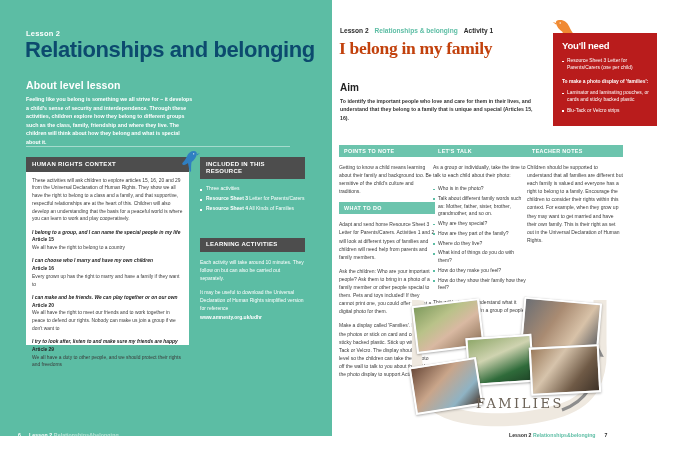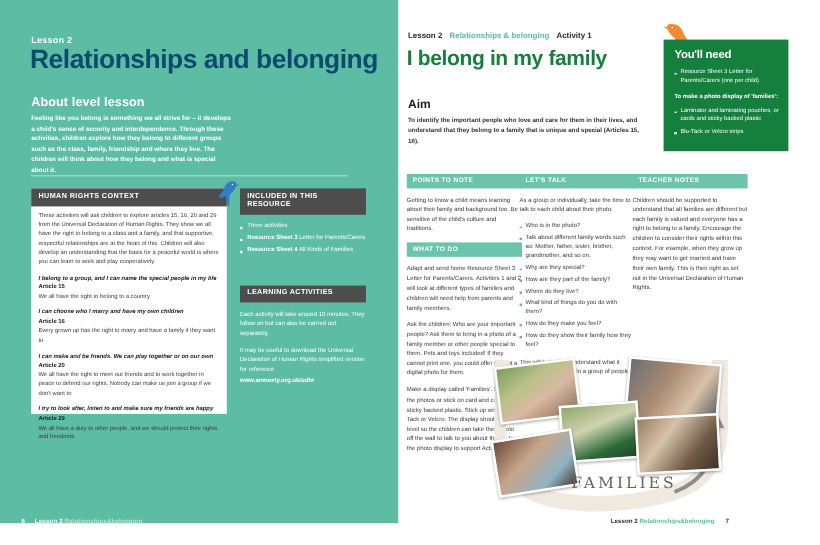--- a/index.html
+++ b/index.html
@@ -93,33 +93,33 @@
     position:absolute;left:332px;top:0;width:351px;height:454px;
     background:#ffffff;overflow:hidden;
   }
   .r-crumb{
     position:absolute;left:8px;top:27px;font-size:6.6px;font-weight:bold;color:#2b2b2b;
   }
   .r-crumb .teal{color:#5cbda4;margin:0 6px;}
   .r-crumb .act{color:#2b2b2b;}
   .r-title{
     position:absolute;left:7px;top:38px;
-    color:#15803d;font-size:17.5px;font-weight:bold;letter-spacing:-.3px;
+    color:#c2410c;font-size:17.5px;font-weight:bold;letter-spacing:-.3px;font-family:Liberation Serif, serif;
   }
   .aim-head{
     position:absolute;left:8px;top:82px;color:#222;font-size:10px;font-weight:bold;
   }
   .aim-body{
     position:absolute;left:8px;top:97px;width:200px;
     color:#333;font-size:5.2px;font-weight:bold;line-height:1.62;
   }
 
   .need-box{
     position:absolute;left:221px;top:33px;width:87px;
-    background:#15803d;color:#ffffff;padding:7px 8px 9px 9px;
+    background:#b91c1c;color:#ffffff;padding:7px 8px 9px 9px;
   }
   .need-box h3{margin:0 0 6px 0;font-size:9.5px;font-weight:bold;letter-spacing:-.2px;}
   .need-box ul{margin:0;padding:0;list-style:none;font-size:4.9px;line-height:1.5;}
   .need-box li{position:relative;padding-left:5px;margin-bottom:3px;}
   .need-box li:before{content:"";position:absolute;left:0;top:3.5px;width:1.8px;height:1.8px;background:#ffffff;}
   .need-sub{margin:6px 0 4px 0;font-size:4.9px;font-weight:bold;line-height:1.5;}
   .bird-orange{position:absolute;left:218px;top:14px;width:30px;height:30px;}
 
   
   .cols{position:absolute;left:7px;top:145px;width:338px;}

